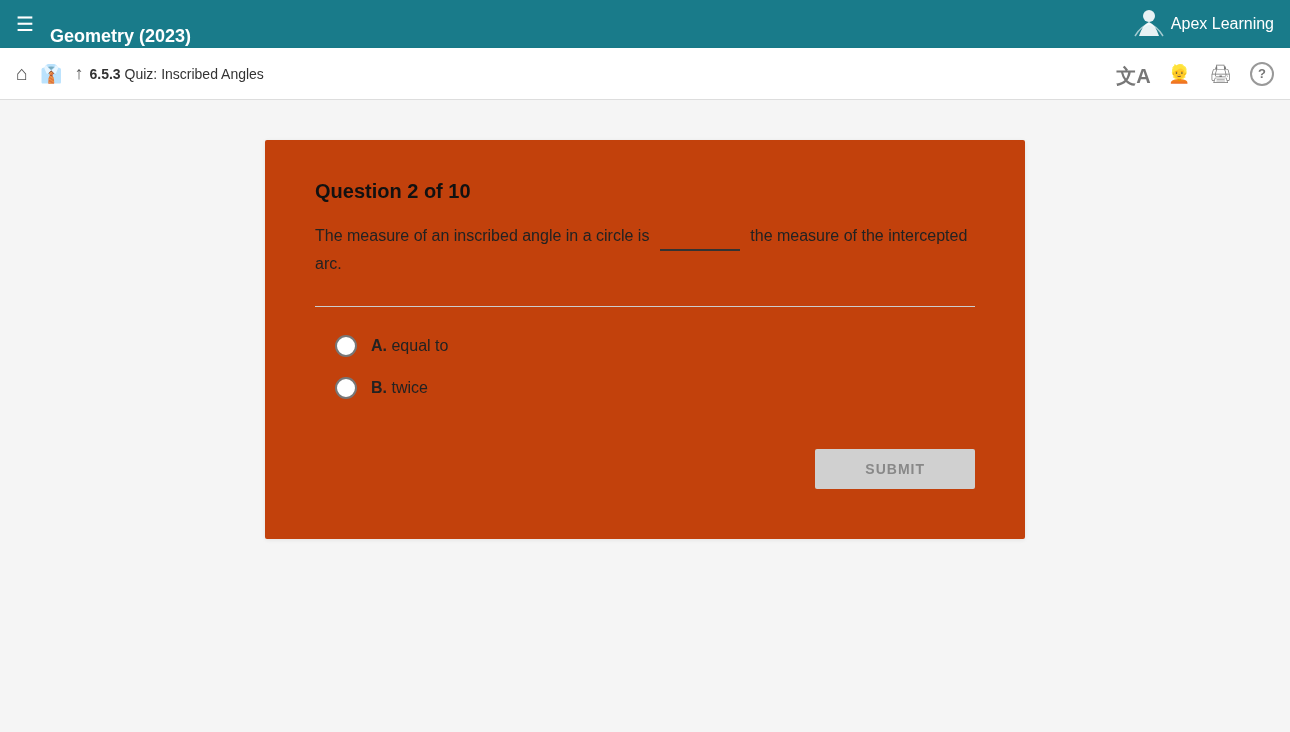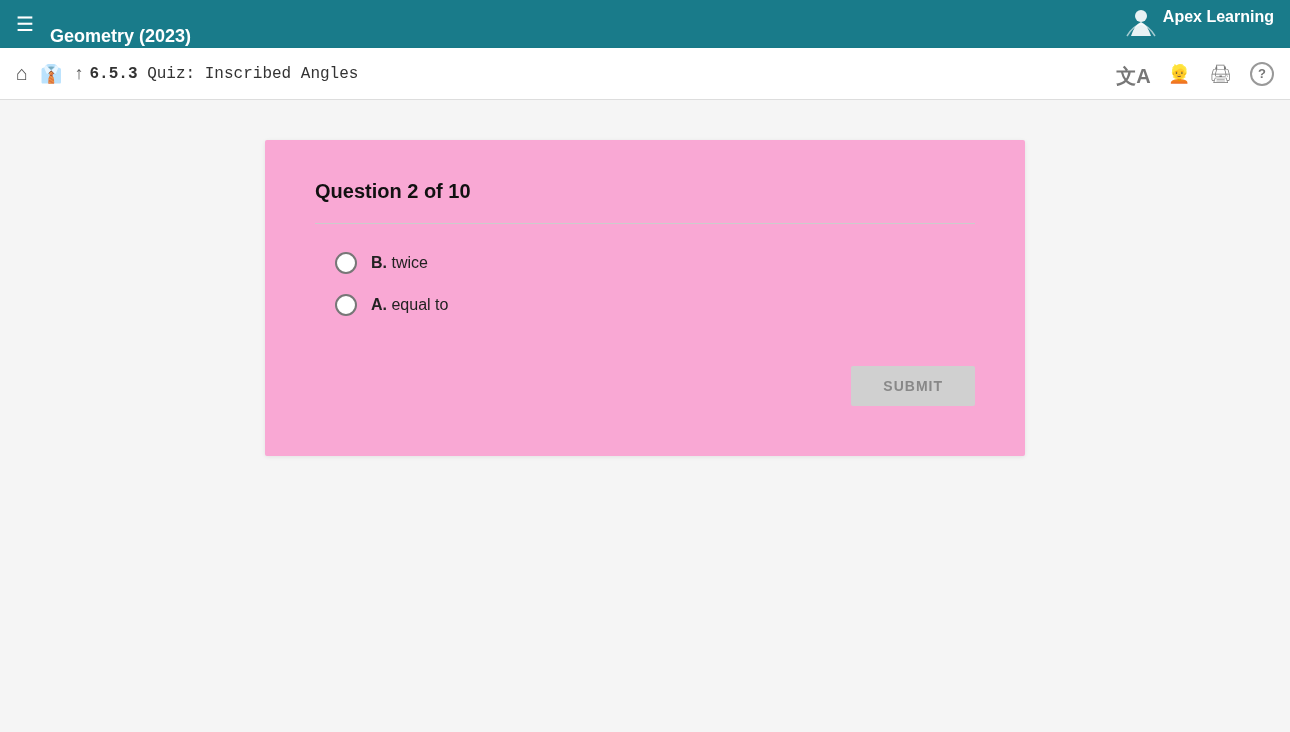--- a/index.html
+++ b/index.html
@@ -30,24 +30,25 @@
       font-weight: bold;
       margin-top: 24px;
     }
     .top-bar-right {
       display: flex;
       align-items: center;
       gap: 8px;
     }
     .apex-logo {
       display: flex;
+      align-items: center;
       gap: 6px;
       color: white;
       font-size: 16px;
-      font-weight: bold;
+      font-weight: normal;
     }
     .apex-logo-icon {
       width: 32px;
       height: 32px;
     }
 
     
     .second-bar {
       background-color: #ffffff;
       height: 52px;
@@ -71,23 +72,22 @@
     .breadcrumb-section {
       display: flex;
       align-items: center;
       gap: 6px;
     }
     .breadcrumb-arrow {
       color: #555;
       font-size: 18px;
     }
     .breadcrumb-text {
-      font-size: 16px;
+      font-size: 14px;
       color: #333;
-      font-family: Liberation Mono, monospace;
     }
     .breadcrumb-text strong {
       font-weight: bold;
     }
     .second-bar-right {
       display: flex;
       align-items: center;
       gap: 18px;
     }
     .toolbar-icon {
@@ -96,21 +96,21 @@
       cursor: pointer;
     }
 
     
     .main-content {
       background: #f5f5f5;
       padding: 40px 60px;
       height: calc(732px - 100px);
     }
     .quiz-card {
-      background: #f9a8d4;
+      background: #c2410c;
       max-width: 760px;
       margin: 0 auto;
       padding: 40px 50px 50px 50px;
       border-radius: 2px;
       box-shadow: 0 1px 4px rgba(0,0,0,0.08);
     }
     .question-title {
       font-size: 20px;
       font-weight: bold;
       color: #111;
@@ -160,21 +160,21 @@
     }
     .submit-row {
       display: flex;
       justify-content: flex-end;
       margin-top: 50px;
     }
     .submit-btn {
       background-color: #d0d0d0;
       color: #888;
       border: none;
-      padding: 12px 32px;
+      padding: 12px 50px;
       font-size: 14px;
       font-weight: bold;
       letter-spacing: 1px;
       cursor: not-allowed;
       border-radius: 2px;
     }
     .icon-translate { font-size: 20px; color: #777; font-weight: bold; margin-top: 6px; }
   </style>
 </head>
 <body>
@@ -213,39 +213,44 @@
     <span class="toolbar-icon icon-translate">文A</span>
     <span class="toolbar-icon" style="font-size:18px;">👱</span>
     <span class="toolbar-icon" style="font-size:18px;">🖨</span>
     <span class="toolbar-icon" style="border:2px solid #999; border-radius:50%; width:24px; height:24px; display:inline-flex; align-items:center; justify-content:center; font-size:13px; font-weight:bold; color:#777;">?</span>
   </div>
 </div>
 
 <div class="main-content">
   <div class="quiz-card">
     <div class="question-title">Question 2 of 10</div>
+    <div class="question-text">
+      <span>The measure of an inscribed angle in a circle is</span>
+      <span style="display:inline-block; border-bottom: 2px solid #333; min-width:80px; margin: 0 6px;">&nbsp;&nbsp;&nbsp;&nbsp;&nbsp;&nbsp;&nbsp;&nbsp;&nbsp;&nbsp;</span>
+      <span>the measure of the intercepted arc.</span>
+    </div>
 
     <hr class="divider">
 
     <div class="answer-options">
+      <label class="answer-option">
+        <div class="radio-circle">
+          <input type="radio" name="answer" value="A" style="opacity: 0; position: absolute; width: 0px; height: 0px;">
+        </div>
+        <span class="answer-label">
+          <strong>A.</strong>&nbsp;<span>equal to</span>
+        </span>
+      </label>
       <label class="answer-option">
         <div class="radio-circle">
           <input type="radio" name="answer" value="B" style="opacity: 0; position: absolute; width: 0px; height: 0px;">
         </div>
         <span class="answer-label">
           <strong>B.</strong>&nbsp;<span>twice</span>
         </span>
       </label>
-      <label class="answer-option">
-        <div class="radio-circle">
-          <input type="radio" name="answer" value="A" style="opacity: 0; position: absolute; width: 0px; height: 0px;">
-        </div>
-        <span class="answer-label">
-          <strong>A.</strong>&nbsp;<span>equal to</span>
-        </span>
-      </label>
     </div>
 
     <div class="submit-row">
       <button class="submit-btn" disabled="">SUBMIT</button>
     </div>
   </div>
 </div>
 
 </body></html>

